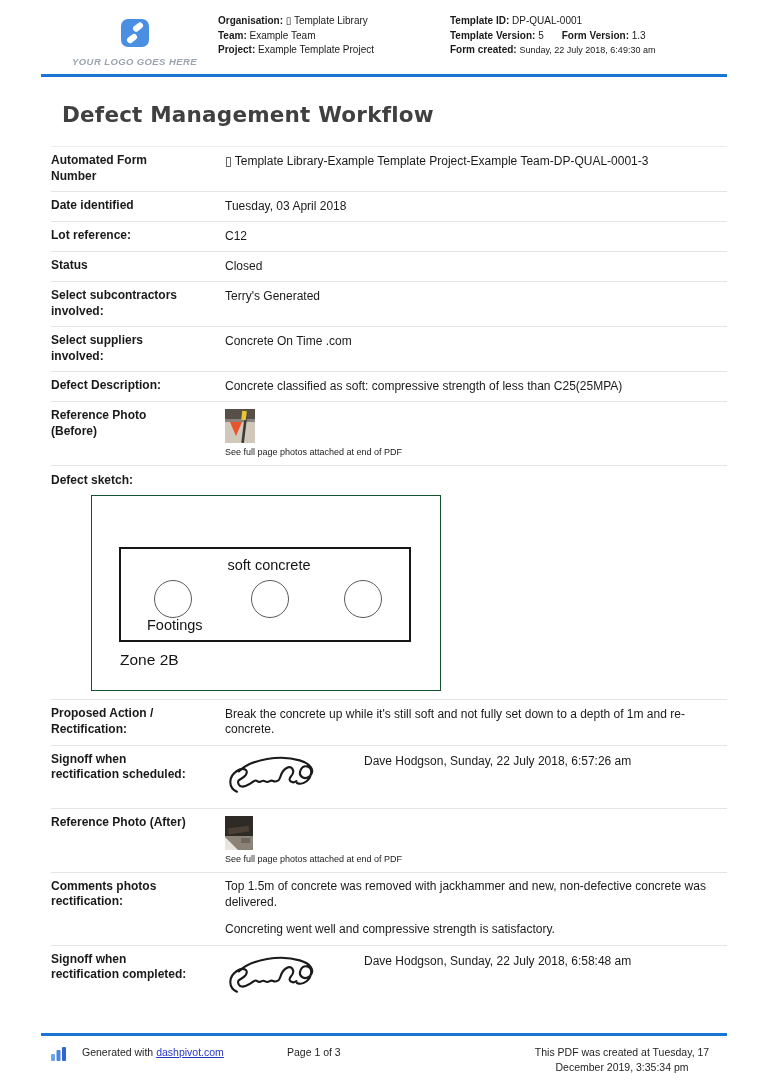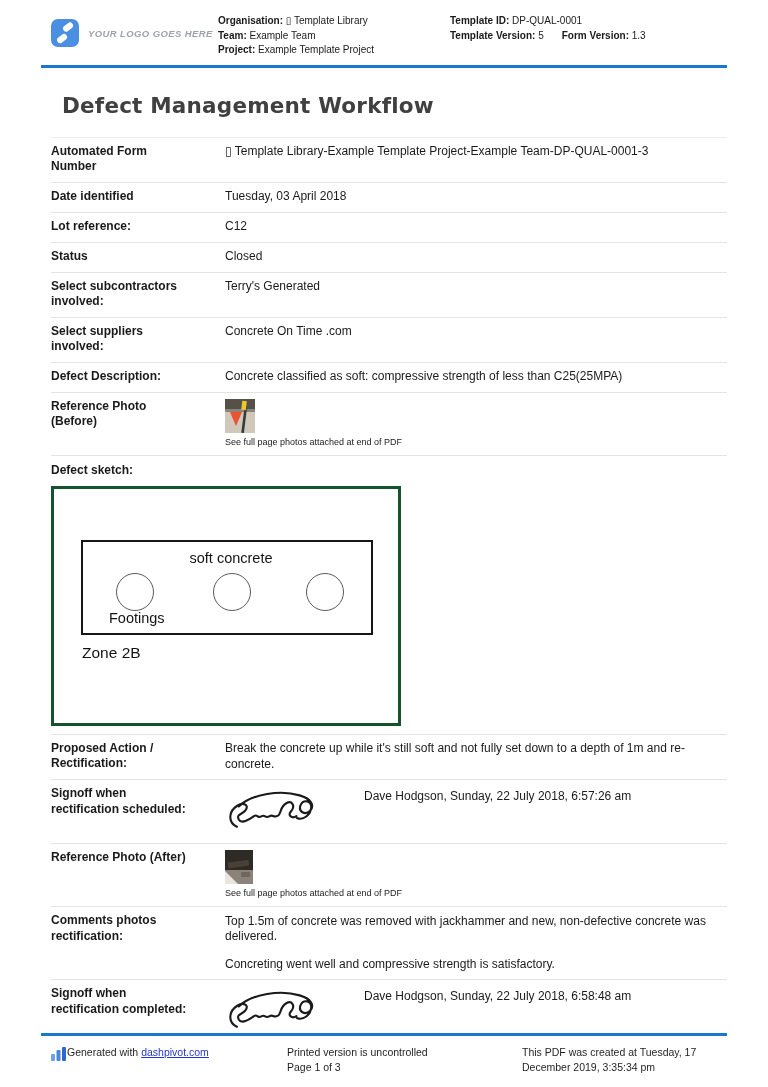--- a/index.html
+++ b/index.html
@@ -6,21 +6,21 @@
   html,body { background:#ffffff; }
   .page {
     width:768px; height:1087px; position:relative; background:#fff;
     font-family:"Liberation Sans", "DejaVu Sans", sans-serif; color:#1a1a1a;
     margin:0 auto; overflow:hidden;
   }
   .content { padding:14px 41px 0 41px; }
 
   
   .header { display:flex; align-items:flex-start; padding-left:10px; }
-  .h-logo { width:167px; display:flex; align-items:center; gap:9px; padding-top:5px; }
+  .h-logo { width:167px; display:flex; align-items:center; gap:9px; padding-top:5px;flex-direction:column; }
   .logo-badge { width:28px; height:28px; flex:0 0 28px; }
   .logo-text {
     font-size:9.5px; font-weight:700; font-style:italic; color:#9aa3ae;
     letter-spacing:0.4px; text-transform:uppercase;
   }
   .h-org { width:232px; font-size:10px; line-height:14.5px; }
   .h-meta { flex:1; font-size:10px; line-height:14.5px; }
   .h-org b, .h-meta b { font-weight:700; }
   .small-val { font-size:9px; }
   .fv-gap { margin-left:18px; }
@@ -49,22 +49,22 @@
   .fvalue p.para:last-child { margin-bottom:0; }
 
   
   .thumb { display:block; border:0; }
   .caption { font-size:9px; line-height:11px; margin-top:4px; color:#222; }
 
   
   .sketch-row { display:block; padding:7px 0 8px 0; border-bottom:1px solid #e4e4e4; }
   .sketch-label { font-size:12px; font-weight:700; line-height:15.5px; }
   .sketch-box {
-    width:350px; height:240px; border:3px solid #14532d; position:relative;
-    margin-top:7px; background:#fff;
+    width:350px; height:196px; border:1px solid #14532d; position:relative;
+    margin-top:7px; background:#fff;margin-left:40px;
   }
   .sketch-rect {
     position:absolute; left:27px; top:51px; width:292px; height:95px;
     border:2.5px solid #161616;
   }
   .sk-circle {
     position:absolute; width:38px; height:38px; border-radius:50%;
     border:1.4px solid #5a5a5a; top:84px;
   }
   .sk-c1 { left:62px; } .sk-c2 { left:159px; } .sk-c3 { left:252px; }
@@ -75,23 +75,23 @@
 
   
   .sig-wrap { display:flex; align-items:flex-start;gap:24px; }
   .sig-svg { width:105px; height:48px; flex:0 0 105px; margin-top:1px; }
   .sig-text { margin-left:10px; font-size:12px; line-height:15.5px; padding-top:2px; }
 
   
   .footer { position:absolute; left:41px; right:41px; bottom:13px; }
   .f-rule { height:3px; background:#1976d2; margin-bottom:9px; }
   .f-cols { display:flex; font-size:10.5px; line-height:14.5px; color:#1f1f1f; padding-left:10px; }
-  .f-col1 { width:236px; display:flex; align-items:flex-start; gap:1px; }
+  .f-col1 { width:236px; display:flex; align-items:flex-start; gap:16px; }
   .f-col2 { width:235px; }
-  .f-col3 { width:200px; }
+  .f-col3 { width:200px;text-align:center; }
   .f-link { color:#2535cb; text-decoration:underline; cursor:pointer; }
   .bars-icon { margin-top:1px; flex:0 0 15px; }
 </style>
 </head>
 <body>
 
 <div class="page">
   <div class="content">
 
     <div class="header">
@@ -106,20 +106,21 @@
 
       <div class="h-org">
         <div><b>Organisation:</b> <span>▯ Template Library</span></div>
         <div><b>Team:</b> <span>Example Team</span></div>
         <div><b>Project:</b> <span>Example Template Project</span></div>
       </div>
 
       <div class="h-meta">
         <div><b>Template ID:</b> <span>DP-QUAL-0001</span></div>
         <div><b>Template Version:</b> <span>5</span><b class="fv-gap">Form Version:</b> <span>1.3</span></div>
+        <div><b>Form created:</b> <span class="small-val">Sunday, 22 July 2018, 6:49:30 am</span></div>
       </div>
     </div>
 
     <div class="rule"></div>
 
     <div class="title">Defect Management Workflow</div>
 
     <div class="ftable">
 
       <div class="frow first">
@@ -254,19 +255,18 @@
     <div class="f-cols">
       <div class="f-col1">
         <svg class="bars-icon" width="15" height="15" viewBox="0 0 15 15">
           <rect x="0" y="8" width="4" height="7" rx="1" fill="#6fa3e8"></rect>
           <rect x="5.5" y="4" width="4" height="11" rx="1" fill="#4a86dd"></rect>
           <rect x="11" y="1" width="4" height="14" rx="1" fill="#2f66d0"></rect>
         </svg>
         <span><span>Generated with</span> <a class="f-link">dashpivot.com</a></span>
       </div>
       <div class="f-col2">
-        <div>Printed version is uncontrolled</div>
         <div>Page 1 of 3</div>
       </div>
       <div class="f-col3">This PDF was created at Tuesday, 17 December 2019, 3:35:34 pm</div>
     </div>
   </div>
 </div>
 
 </body></html>

